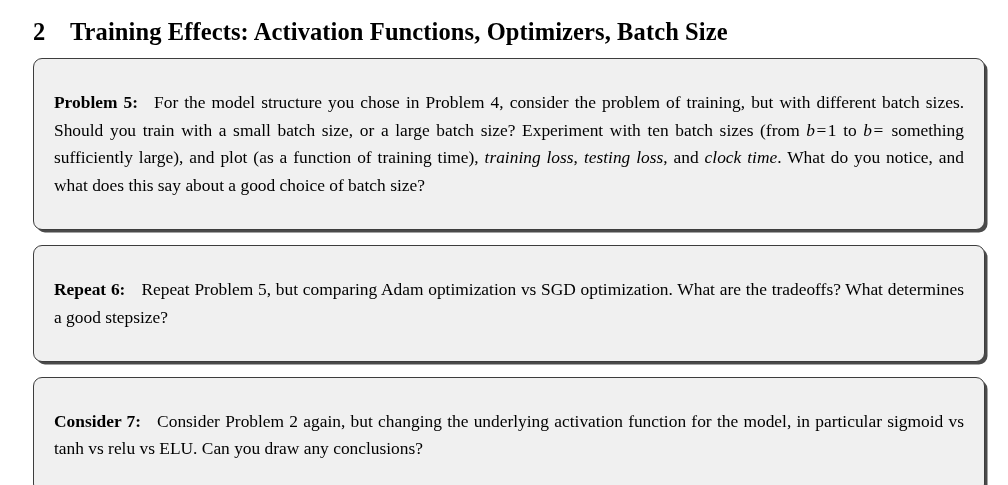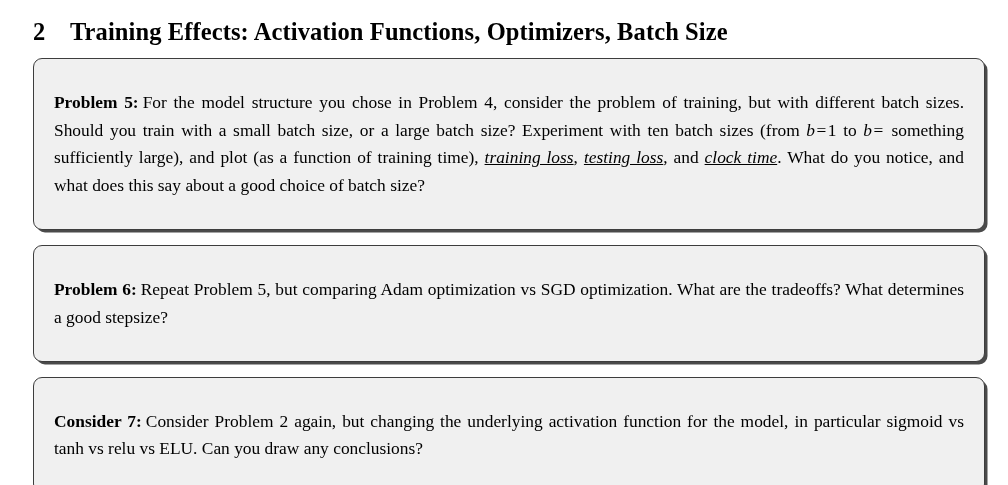--- a/index.html
+++ b/index.html
@@ -65,24 +65,24 @@
   }
   .problem-box:last-child { margin-bottom: 0; }
 
   .problem-body {
     display: block;
     hyphens: none;
   }
 
   .plabel {
     font-weight: bold;
-    margin-right: 4px;
+    margin-right: 16px;
   }
 
-  .it { font-style: italic; text-decoration: underline; }
+  .it { font-style: italic; }
 
   .mathvar {
     font-family: "Liberation Serif", "DejaVu Serif", serif;
     font-style: italic;
   }
   .mathrel {
     font-style: normal;
     padding: 0 1.5px;
   }
   .mathnum { font-style: normal; }
@@ -96,21 +96,21 @@
     <span class="sec-num">2</span><span>Training Effects: Activation Functions, Optimizers, Batch Size</span>
   </h1>
 
   <div class="boxes">
 
     <div class="problem-box">
       <p class="problem-body"><span class="plabel">Problem 5:</span><span>For the model structure you chose in Problem 4, consider the problem of training, but with different batch sizes. Should you train with a small batch size, or a large batch size? Experiment with ten batch sizes (from </span><span class="mathvar">b</span><span class="mathrel">=</span><span class="mathnum">1</span><span> to </span><span class="mathvar">b</span><span class="mathrel">=</span><span> something sufficiently large), and plot (as a function of training time), </span><span class="it">training loss</span><span>, </span><span class="it">testing loss</span><span>, and </span><span class="it">clock time</span><span>. What do you notice, and what does this say about a good choice of batch size?</span></p>
     </div>
 
     <div class="problem-box">
-      <p class="problem-body"><span class="plabel">Problem 6:</span><span>Repeat Problem 5, but comparing Adam optimization vs SGD optimization. What are the tradeoffs? What determines a good stepsize?</span></p>
+      <p class="problem-body"><span class="plabel">Repeat 6:</span><span>Repeat Problem 5, but comparing Adam optimization vs SGD optimization. What are the tradeoffs? What determines a good stepsize?</span></p>
     </div>
 
     <div class="problem-box">
       <p class="problem-body"><span class="plabel">Consider 7:</span><span>Consider Problem 2 again, but changing the underlying activation function for the model, in particular sigmoid vs tanh vs relu vs ELU. Can you draw any conclusions?</span></p>
     </div>
 
   </div>
 </div>
 
 </body></html>

